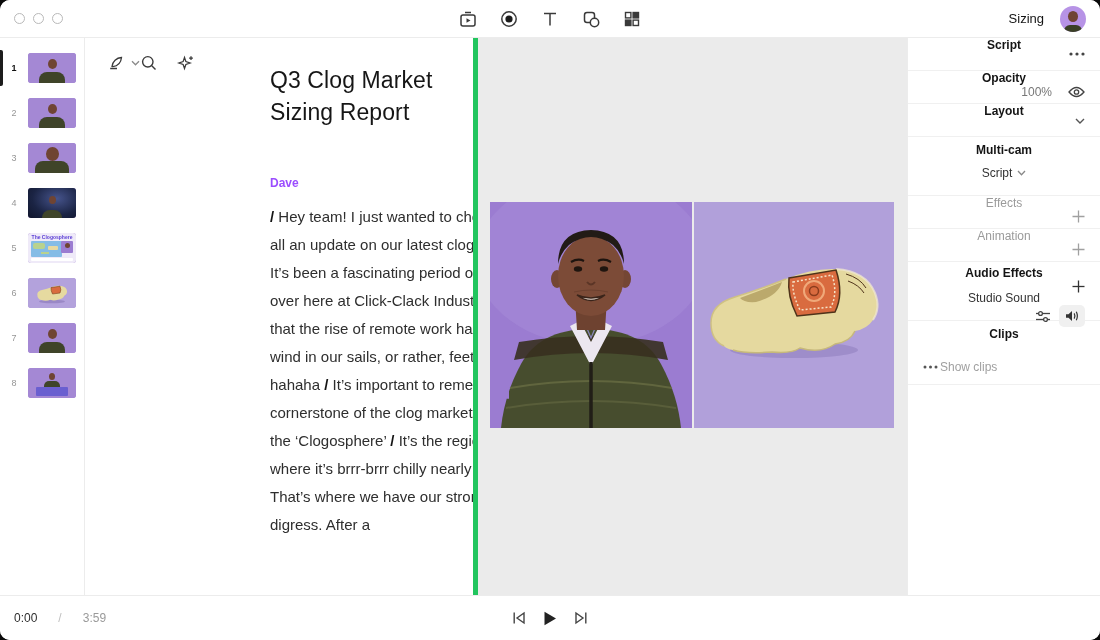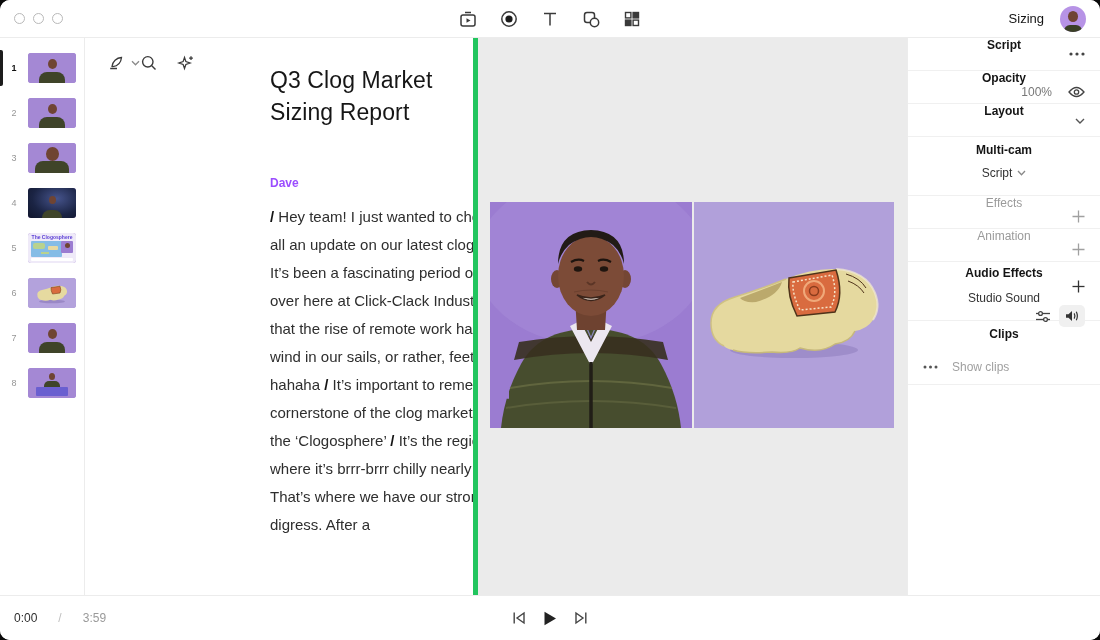--- a/index.html
+++ b/index.html
@@ -74,21 +74,21 @@
   .irow { display:flex; align-items:center; height:32px; padding:0 15px;flex-direction:column; }
   .irow.short { height:29px; }
   .ilabel { font-weight:600; color:#141414; }
   .ilabel.muted { color:#9a9a9a; font-weight:400; }
   .ilabel.plain { font-weight:400; color:#333; }
   .iright { margin-left:auto; display:flex; align-items:center; gap:8px; }
   .ivalue { color:#777; margin-right:8px; font-size:12px; }
   .icon-btn { display:flex; align-items:center; justify-content:center; cursor:pointer; }
   .icon-btn.boxed { width:26px; height:22px; background:#f0f0f0; border-radius:5px; }
   .dropdown { display:flex; align-items:center; gap:5px; color:#333; cursor:pointer; }
-  .showclips-row { display:flex; align-items:center; gap:14px; height:34px; padding:0 15px; cursor:pointer; }
+  .showclips-row { display:flex; align-items:center; gap:2px; height:34px; padding:0 15px; cursor:pointer; }
   .showclips-label { color:#a0a0a0; }
 
   
   .playbar { height:45px; flex:0 0 auto; background:#fff; border-top:1px solid #ececec; display:flex; align-items:center; padding:0 14px; position:relative; }
   .time { display:flex; align-items:center; gap:21px; font-size:12px; }
   .t-cur { color:#2e2e2e; font-weight:500; }
   .t-sep { color:#c0c0c0; }
   .t-dur { color:#9a9a9a; }
   .controls { position:absolute; left:50%; transform:translateX(-50%); display:flex; align-items:center; gap:16px; }
   .ctl { cursor:pointer; display:flex; align-items:center; }

